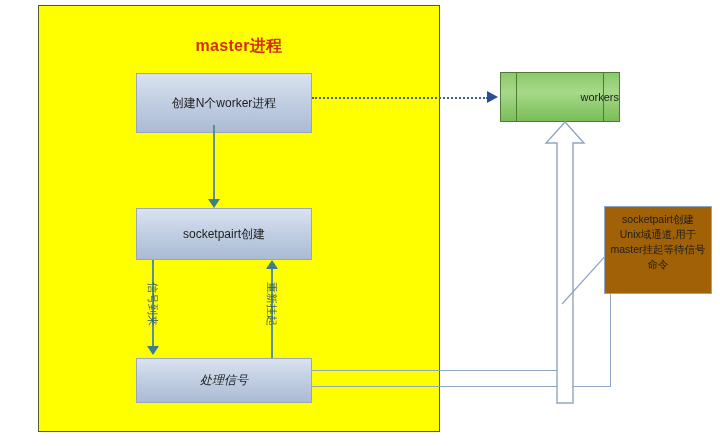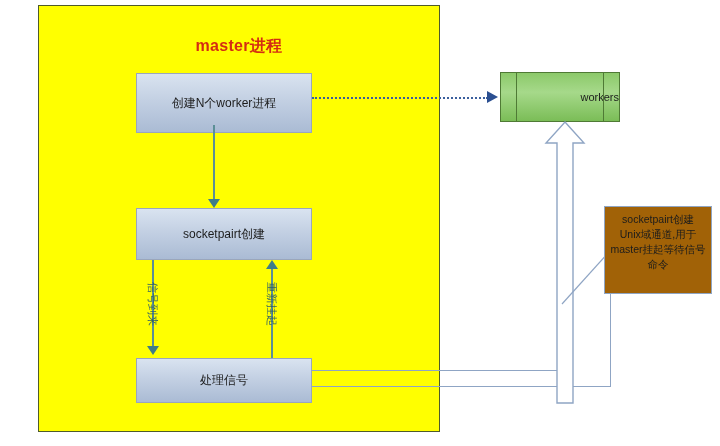--- a/index.html
+++ b/index.html
@@ -49,21 +49,21 @@
     background: linear-gradient(to bottom, #d9e3f0 0%, #c3d0e3 45%, #aabbd4 100%);
     display: flex;
     align-items: center;
     justify-content: center;
     color: #1c1c1c;
     font-size: 12px;
     text-align: center;
   }
   #box-create   { left: 136px; top: 73px;  width: 176px; height: 60px; }
   #box-suspend  { left: 136px; top: 208px; width: 176px; height: 52px; }
-  #box-handle   { left: 136px; top: 358px; width: 176px; height: 45px; }
+  #box-handle   { left: 136px; top: 358px; width: 176px; height: 45px; font-style: italic; }
 
   
   #box-workers {
     position: absolute;
     left: 500px;
     top: 72px;
     width: 120px;
     height: 50px;
     box-sizing: border-box;
     border: 1px solid #4f7a35;

